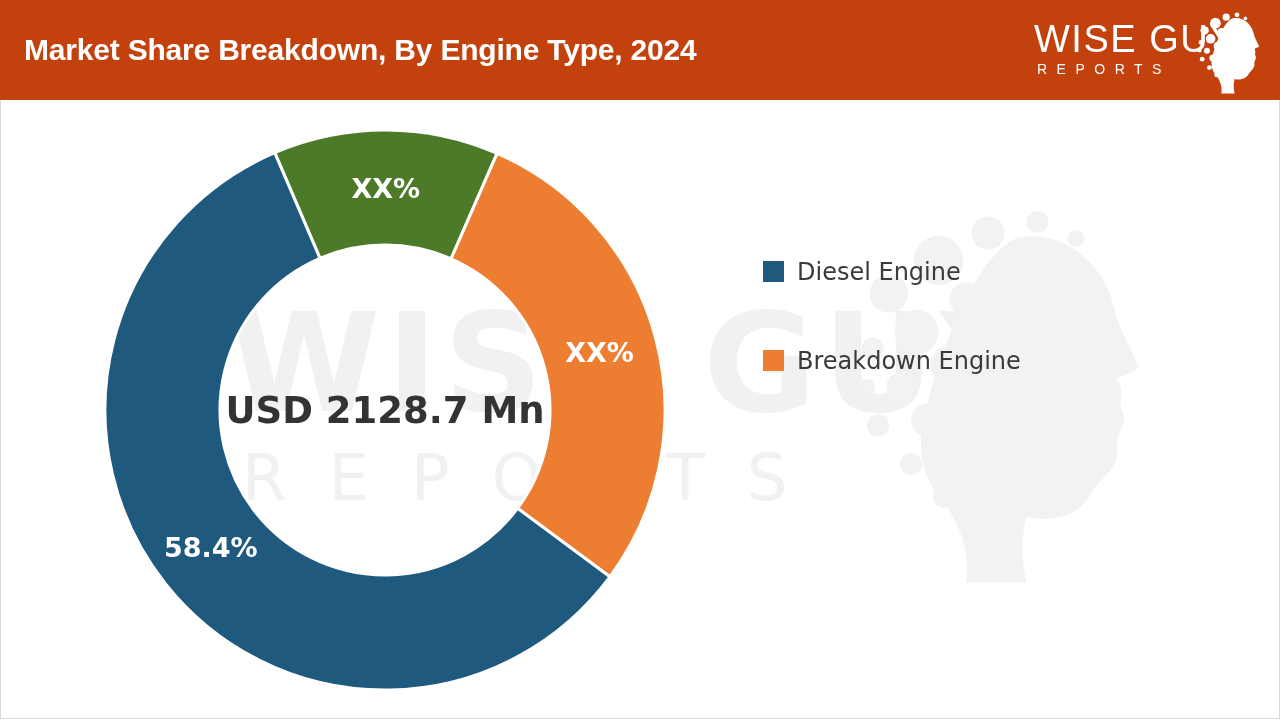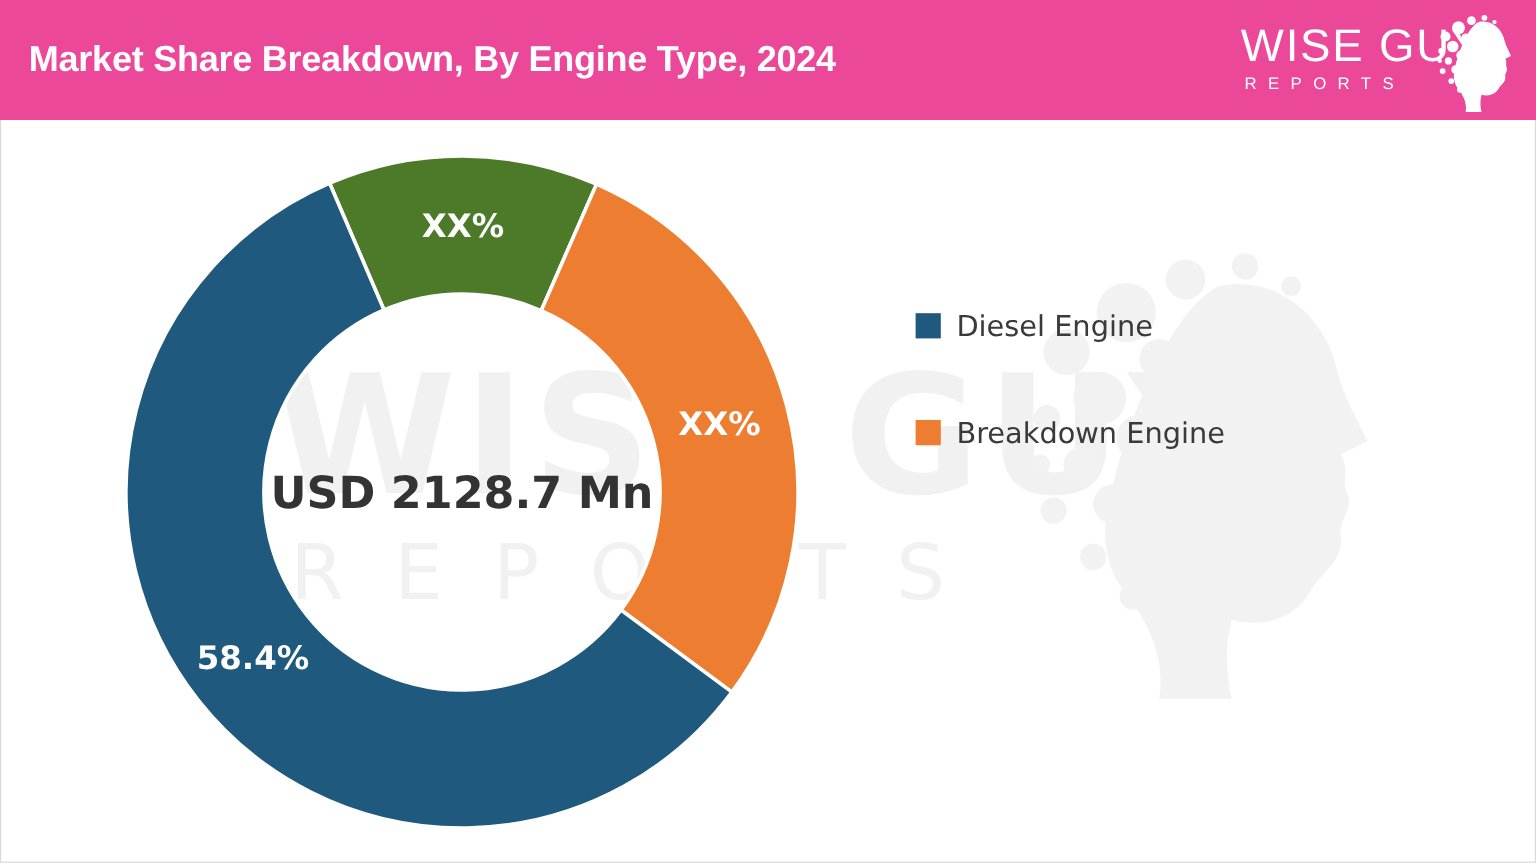--- a/index.html
+++ b/index.html
@@ -113,21 +113,21 @@
   <div class="legend-row">
     <span class="legend-swatch" style="background: rgb(31, 90, 126);"></span>
     <span class="legend-label">Diesel Engine</span>
   </div>
   <div class="legend-row">
     <span class="legend-swatch" style="background: rgb(237, 125, 49);"></span>
     <span class="legend-label">Breakdown Engine</span>
   </div>
 </div>
 
-<div class="header" style="background: #ec4899;">
+<div class="header" style="background: #c2410c;">
   <div class="page-title">Market Share Breakdown, By Engine Type, 2024</div>
   <div class="logo">
     <div class="logo-text">
       <div class="logo-line1">WISE GUY</div>
       <div class="logo-line2">REPORTS</div>
     </div>
     <svg class="logo-head" viewBox="0 0 120 140">
       <use href="#wg-head" fill="#ffffff"></use>
     </svg>
   </div>

